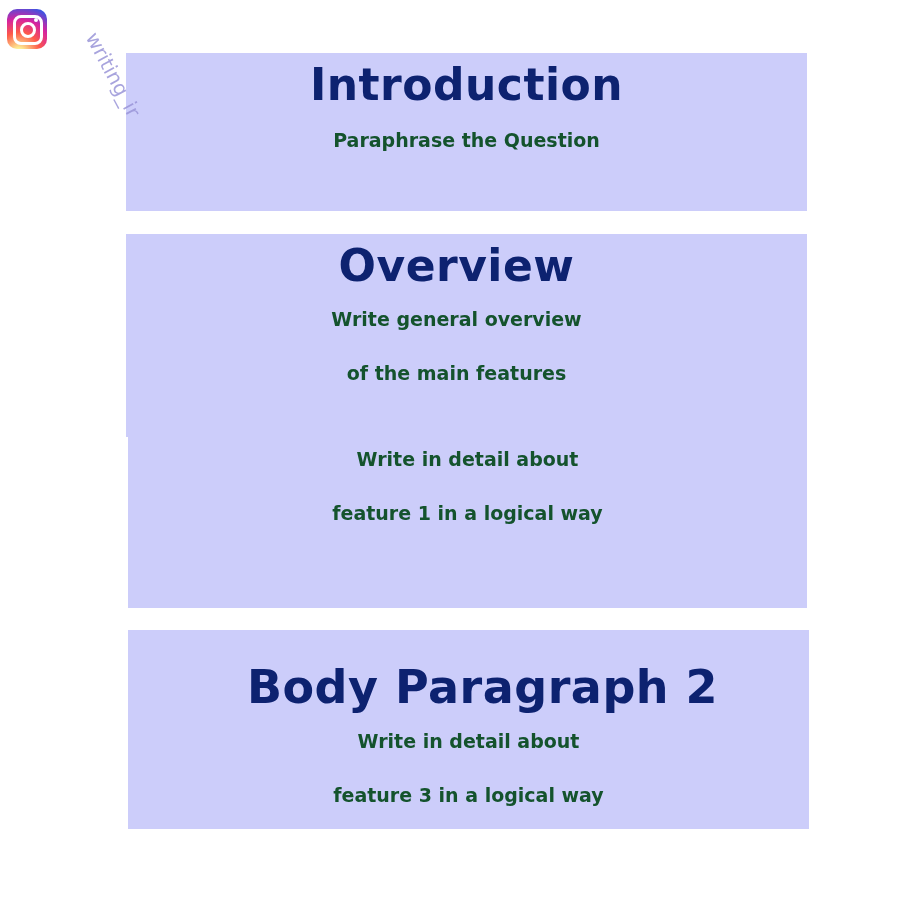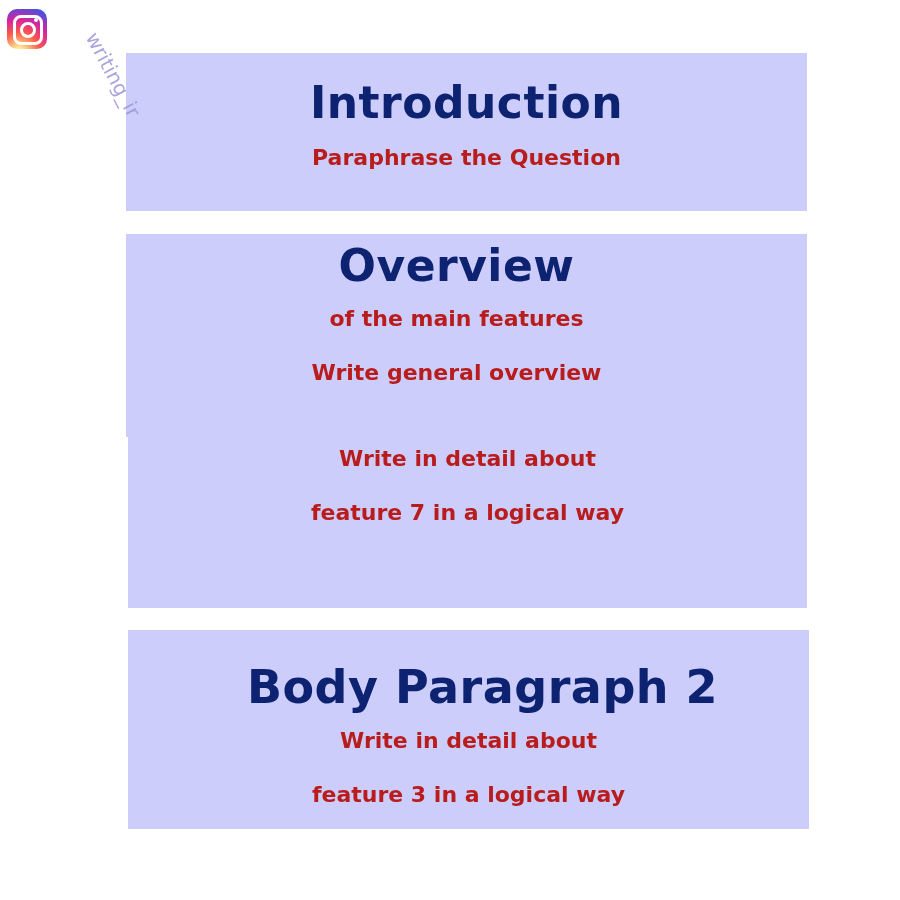--- a/index.html
+++ b/index.html
@@ -42,27 +42,27 @@
       background: #cccdfa;
       text-align: center;
     }
     .box .title {
       color: #0d2270;
       font-weight: bold;
       line-height: 1;
       letter-spacing: 0.5px;
     }
     .box .desc {
-      color: #b91c1c;
+      color: #14532d;
       font-weight: bold;
       line-height: 46px;
-      font-size: 22px;
+      font-size: 19px;
     }
     #box-intro { left: 126px; top: 53px; width: 681px; height: 158px; }
-    #box-intro .title { font-size: 44px; padding-top: 28px; }
+    #box-intro .title { font-size: 44px; padding-top: 10px; }
     #box-intro .desc { margin-top: 10px; }
 
     #box-overview { left: 126px; top: 234px; width: 681px; height: 203px; }
     #box-overview .title { font-size: 44px; padding-top: 10px; margin-left: -20px; }
     #box-overview .desc { margin-top: 8px; margin-left: -20px; }
 
     #box-body1 { left: 128px; top: 428px; width: 679px; height: 180px; }
     #box-body1 .title { font-size: 46px; padding-top: 14px; }
     #box-body1 .desc { margin-top: 8px; }
 
@@ -81,26 +81,26 @@
 
 <div class="watermark">writing_ir</div>
 
 <div class="box" id="box-intro">
   <div class="title">Introduction</div>
   <div class="desc">Paraphrase the Question</div>
 </div>
 
 <div class="box" id="box-overview">
   <div class="title">Overview</div>
+  <div class="desc">Write general overview</div>
   <div class="desc">of the main features</div>
-  <div class="desc">Write general overview</div>
 </div>
 
 <div class="box" id="box-body1">
   <div class="desc">Write in detail about</div>
-  <div class="desc">feature 7 in a logical way</div>
+  <div class="desc">feature 1 in a logical way</div>
 </div>
 
 <div class="box" id="box-body2">
   <div class="title">Body Paragraph 2</div>
   <div class="desc">Write in detail about</div>
   <div class="desc">feature 3 in a logical way</div>
 </div>
 
 </body></html>

